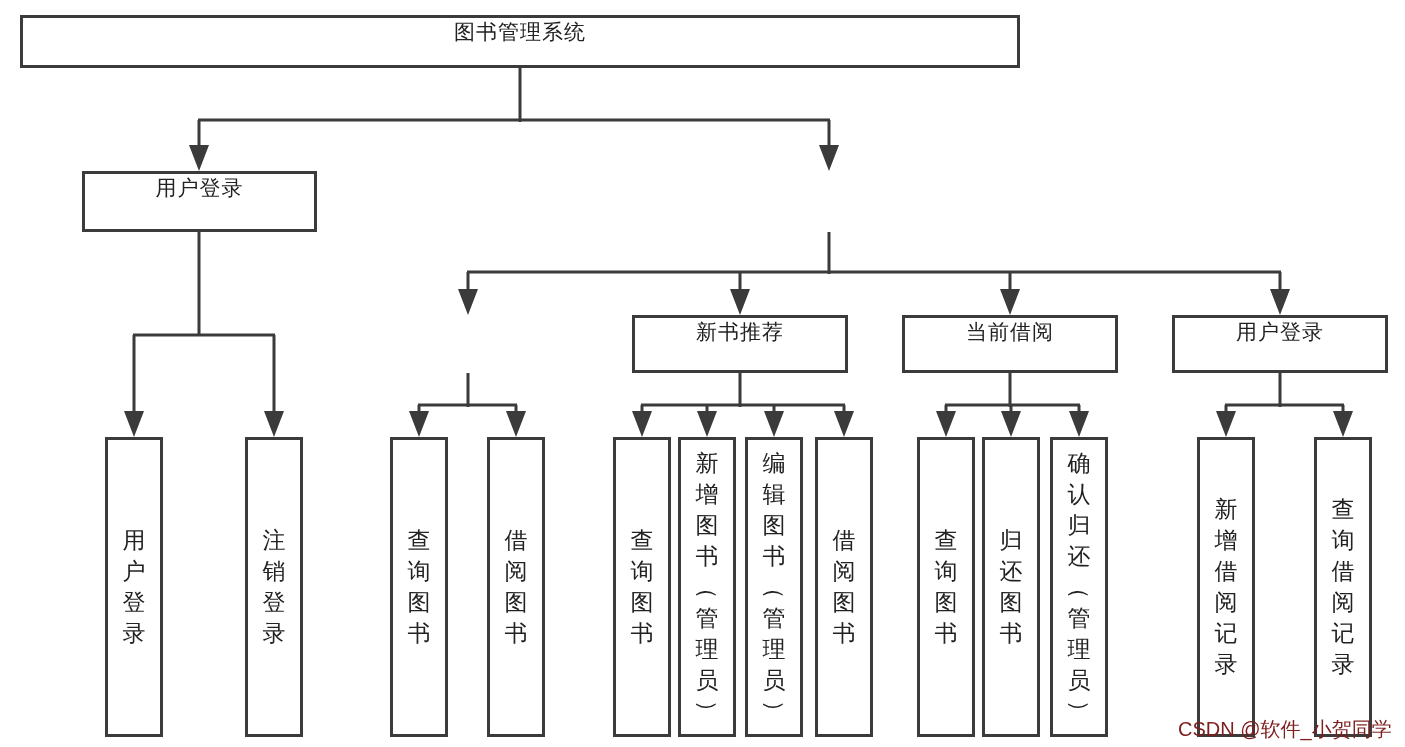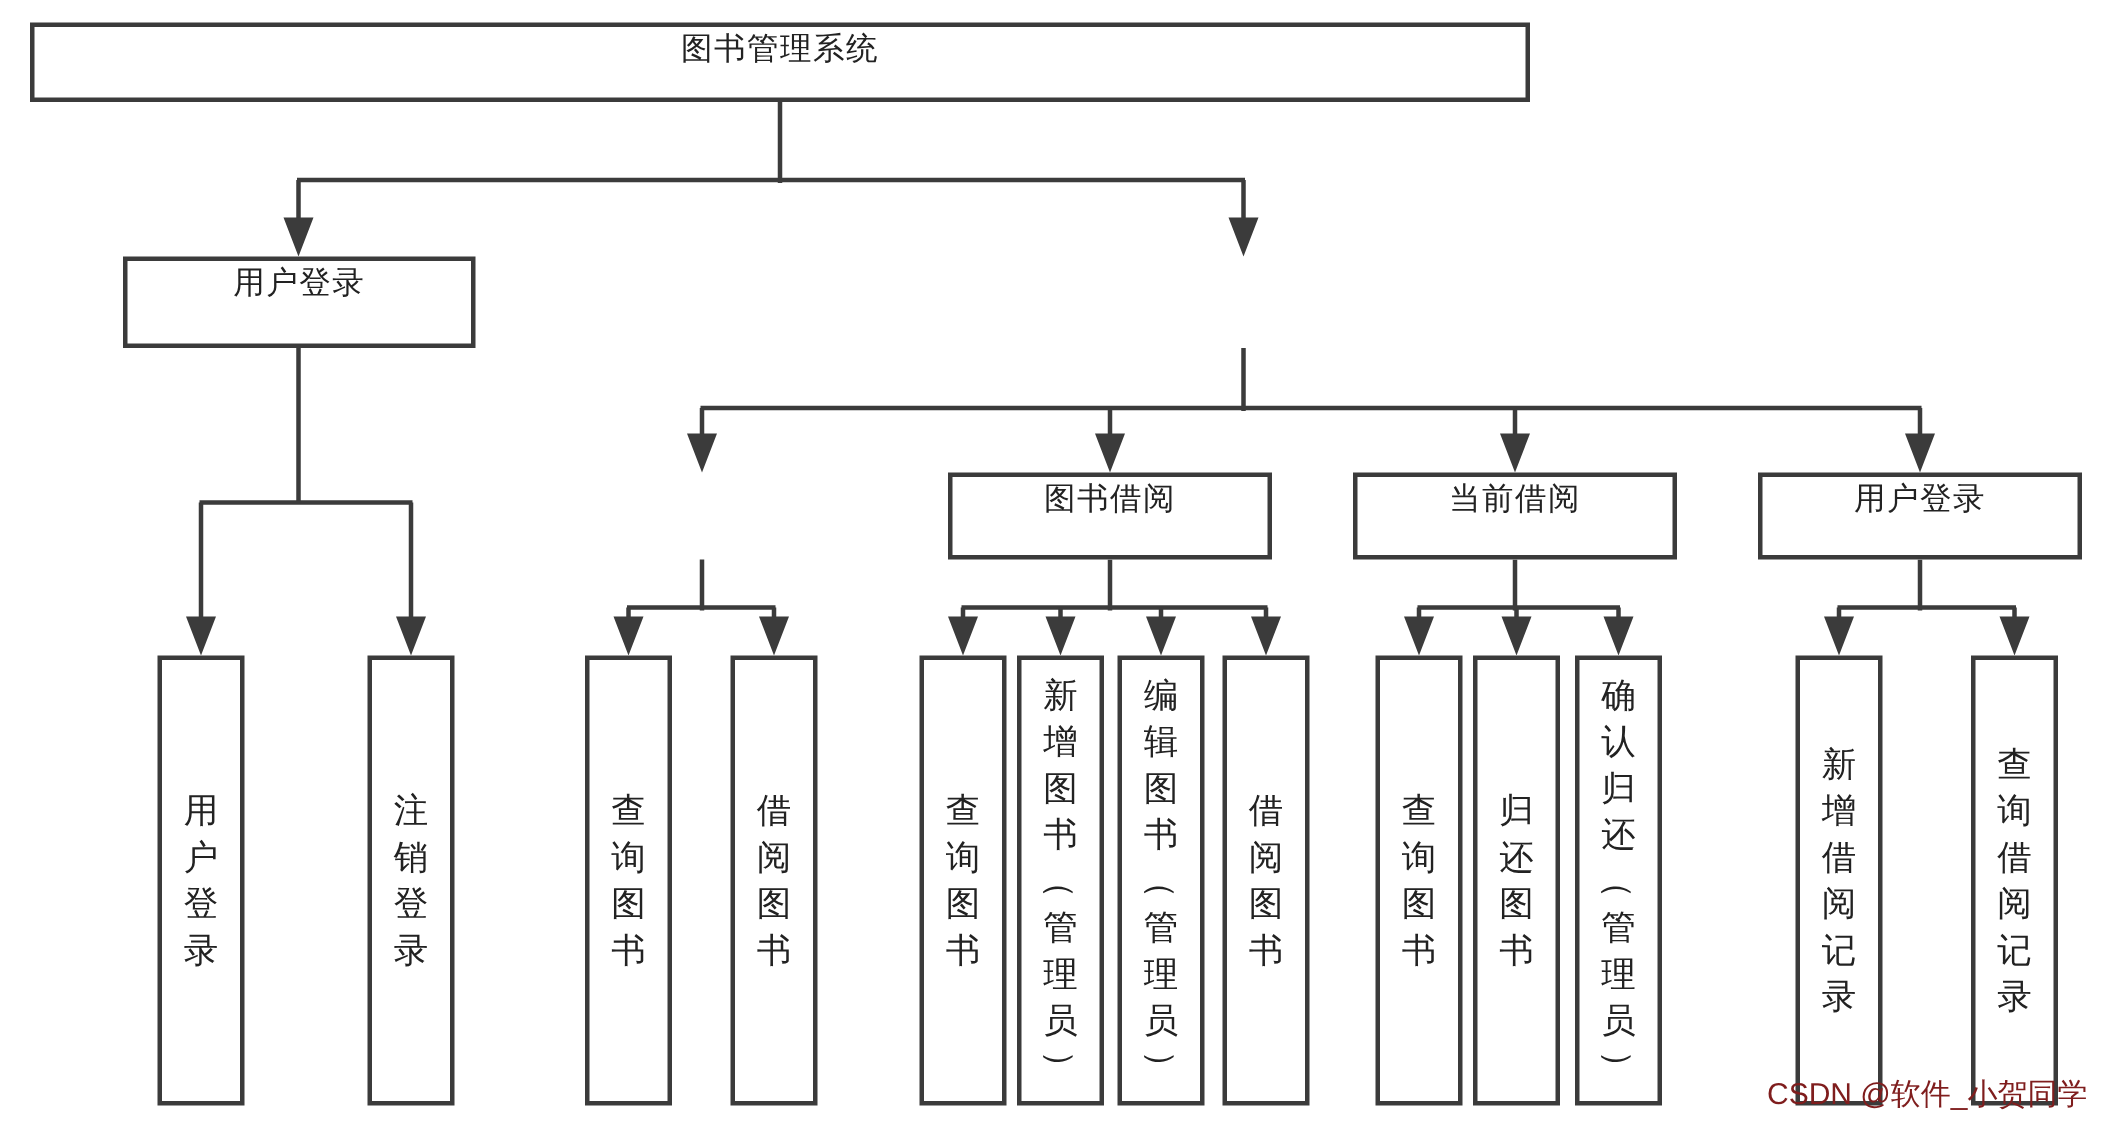--- a/index.html
+++ b/index.html
@@ -101,21 +101,21 @@
 
   <div class="box hbox n-root">
     <span>图书管理系统</span>
   </div>
 
   <div class="box hbox n-login">
     <span>用户登录</span>
   </div>
 
   <div class="box hbox n-bor">
-    <span>图书借阅</span>
+    <span>新书推荐</span>
   </div>
   <div class="box hbox n-cur">
     <span>当前借阅</span>
   </div>
   <div class="box hbox n-hist">
     <span>用户登录</span>
   </div>
 
   <div class="box vbox l-1">
       <span class="vchar">用</span>

